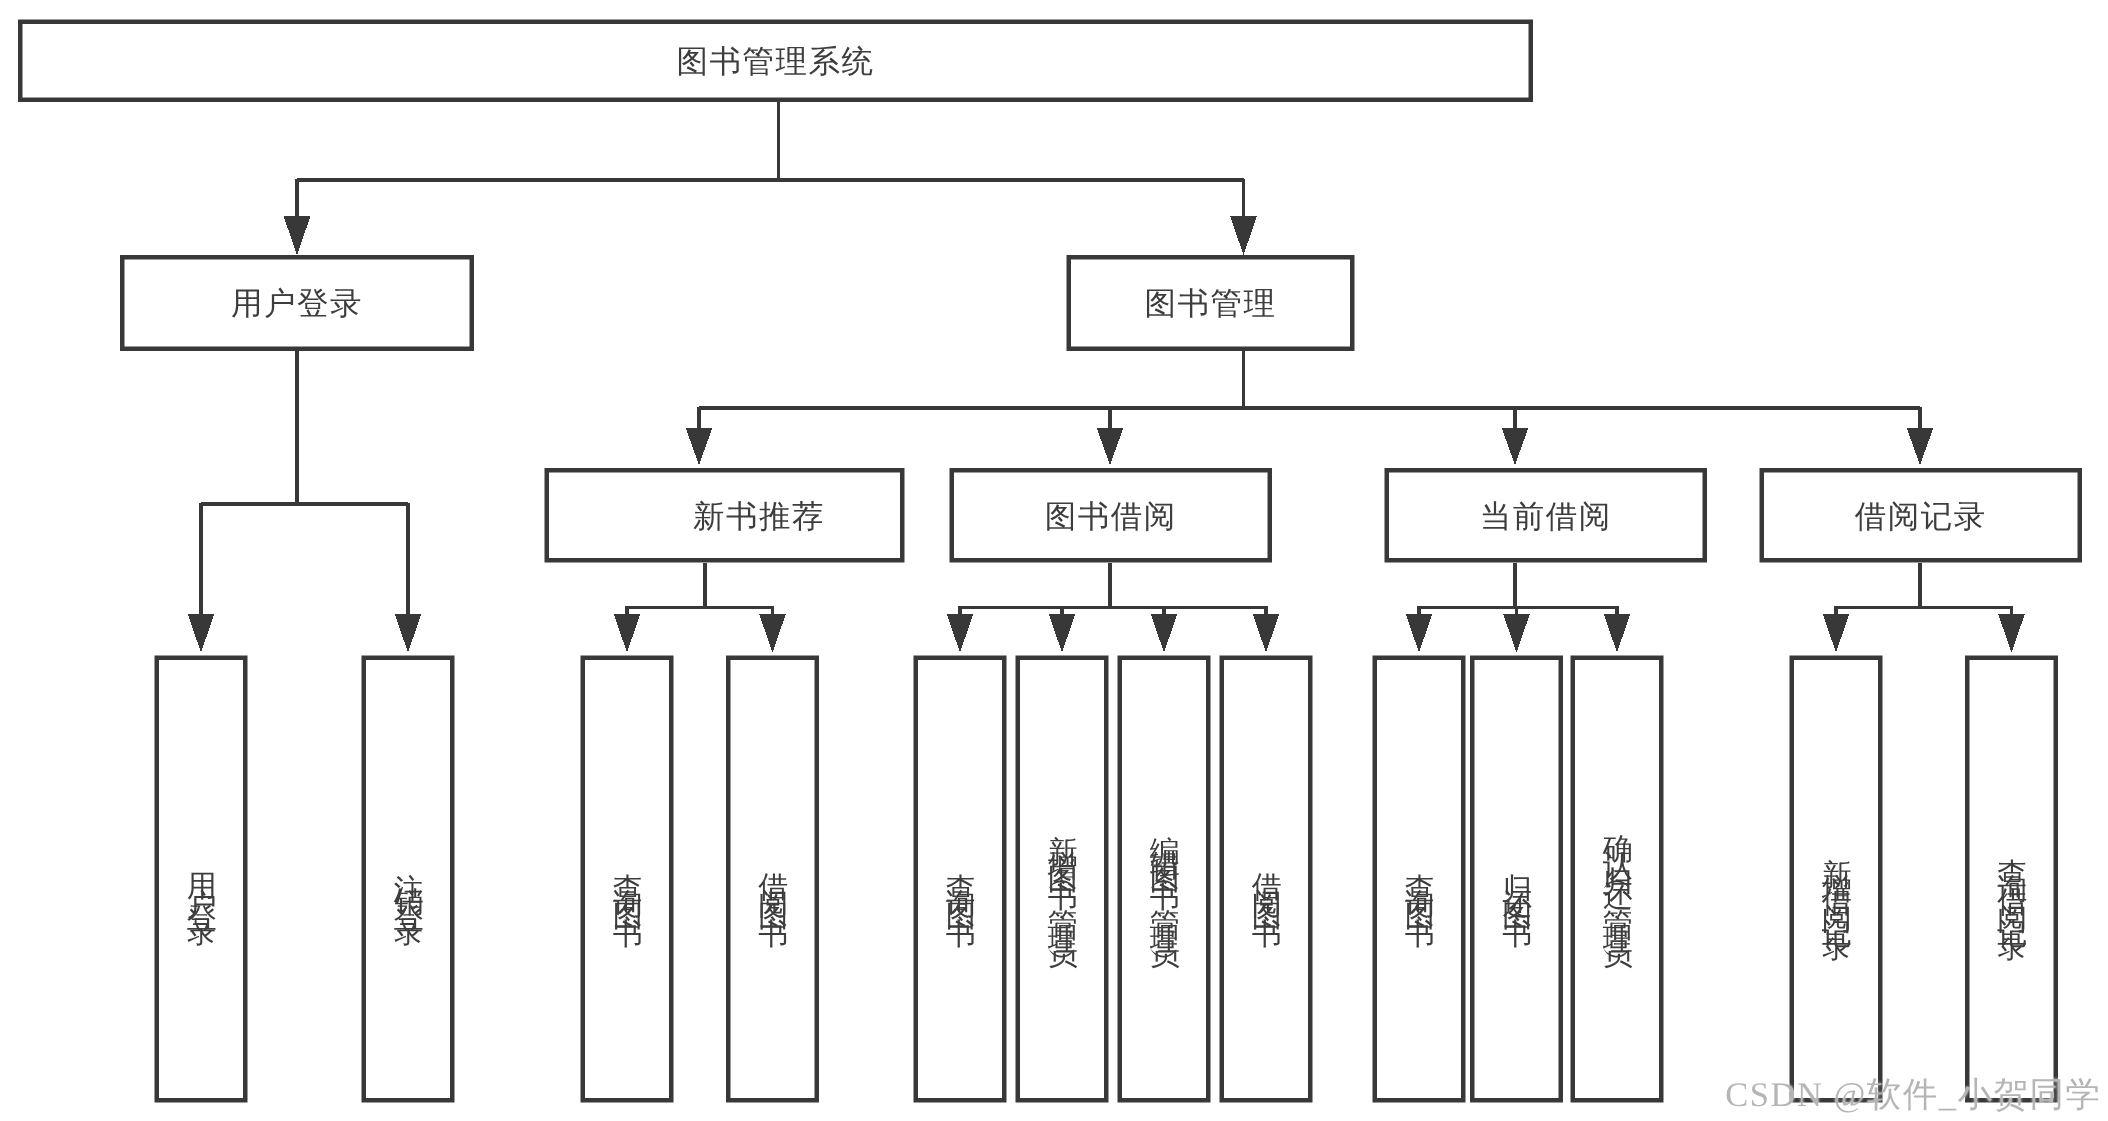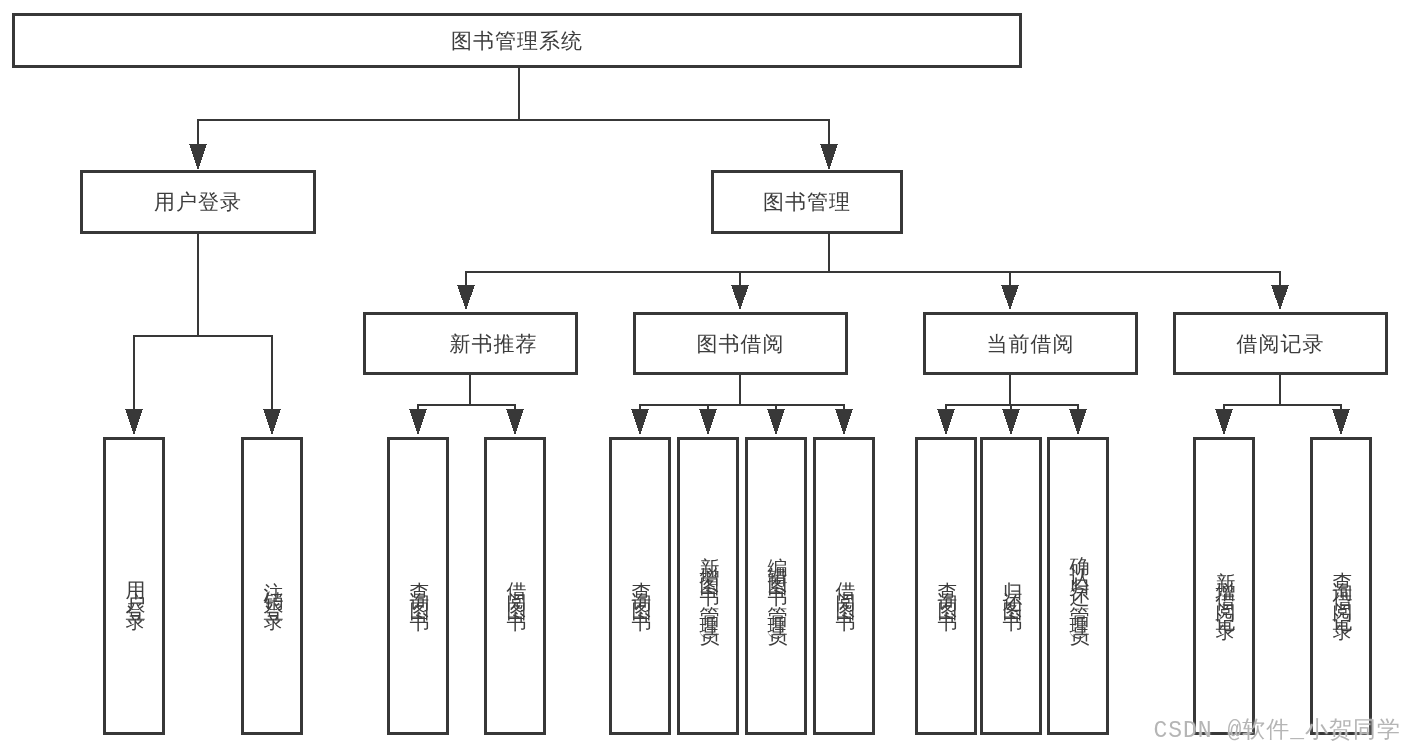--- a/index.html
+++ b/index.html
@@ -1,21 +1,21 @@
 <!DOCTYPE html>
 <html><head>
 <meta charset="utf-8">
 <style>
   html, body { margin: 0; padding: 0; background: #ffffff; }
   .stage {
     position: relative;
     width: 1405px;
     height: 747px;
     background: #ffffff;
-    font-family: Liberation Mono, monospace;
+    font-family: Liberation Serif, serif;
     color: #3d3d3d;
     overflow: hidden;
   }
   .connector-svg {
     position: absolute;
     left: 0; top: 0;
     width: 1405px; height: 747px;
   }
   .node {
     position: absolute;
@@ -125,21 +125,21 @@
     <span class="label">图书管理系统</span>
   </div>
 
   <div class="node hnode" style="left:80px; top:170px; width:236px; height:64px;">
     <span class="label">用户登录</span>
   </div>
   <div class="node hnode" style="left:711px; top:170px; width:192px; height:64px;">
     <span class="label">图书管理</span>
   </div>
 
-  <div class="node hnode" style="left:363px; top:312px; width:215px; height:63px;padding-left:46px;">
+  <div class="node hnode" style="left:363px; top:312px; width:240px; height:63px;padding-left:46px;">
     <span class="label">新书推荐</span>
   </div>
   <div class="node hnode" style="left:633px; top:312px; width:215px; height:63px;">
     <span class="label">图书借阅</span>
   </div>
   <div class="node hnode" style="left:903px; top:312px; width:215px; height:63px;margin-left:20px;">
     <span class="label">当前借阅</span>
   </div>
   <div class="node hnode" style="left:1173px; top:312px; width:215px; height:63px;">
     <span class="label">借阅记录</span>

